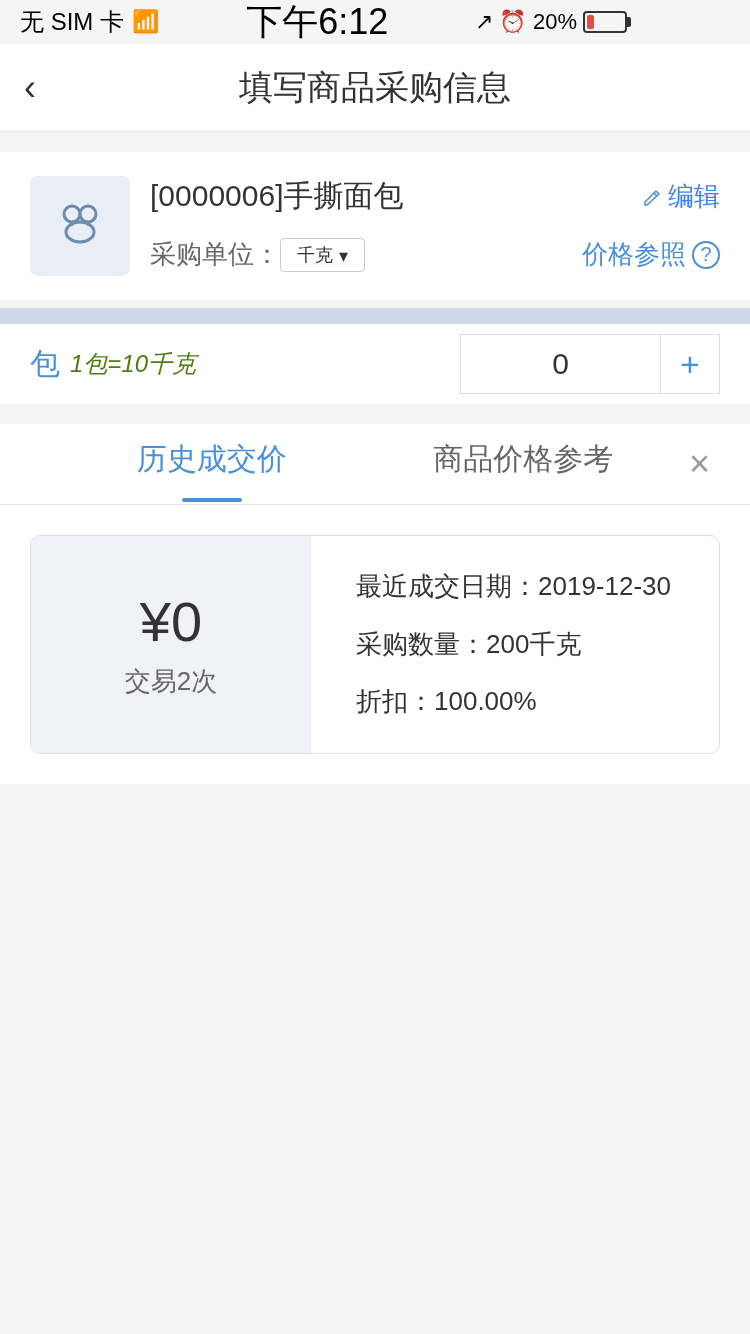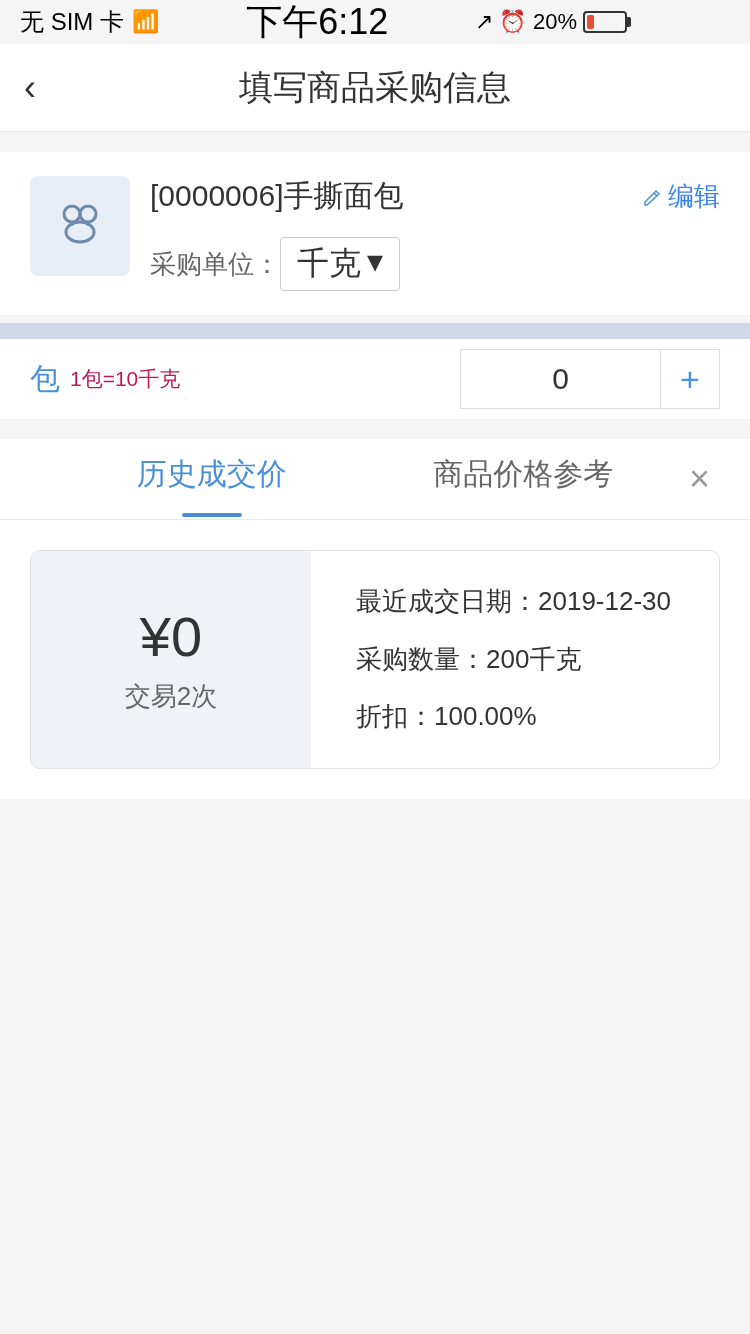--- a/index.html
+++ b/index.html
@@ -125,25 +125,25 @@
     .unit-label {
       font-size: 26px;
       color: #666;
       display: flex;
       align-items: center;
     }
     .unit-select {
       border: 1px solid #ccc;
       border-radius: 4px;
       padding: 4px 16px;
-      font-size: 32px;
-      color: #333;
-      background: #fff;
-      display: flex;
-      align-items: flex-start;
+      font-size: 18px;
+      color: #333;
+      background: #fff;
+      display: flex;
+      align-items: flex-end;
       gap: 6px;
       cursor: pointer;
     }
     .price-ref {
       font-size: 26px;
       color: #4a90d9;
       display: flex;
       align-items: center;
       gap: 6px;
       cursor: pointer;
@@ -169,22 +169,23 @@
       display: flex;
       align-items: center;
       gap: 10px;
     }
     .unit-box-label {
       font-size: 30px;
       color: #4a90d9;
       font-weight: 500;
     }
     .unit-conv {
-      font-size: 21px;
-      color: #be185d;
+      font-size: 24px;
+      color: #4d7c0f;
+      font-style: italic;
     }
     .qty-control {
       display: flex;
       align-items: center;
     }
     .qty-input {
       width: 200px;
       height: 60px;
       border: 1px solid #ddd;
       border-right: none;
@@ -355,20 +356,24 @@
       </div>
     </div>
     <div class="unit-row">
       <div class="unit-label">
         <span>采购单位：</span>
         <div class="unit-select">
           <span>千克</span>
           <span>▾</span>
         </div>
       </div>
+      <div class="price-ref">
+        <span>价格参照</span>
+        <span style="width:28px;height:28px;border-radius:50%;border:2px solid #4a90d9;display:inline-flex;align-items:center;justify-content:center;font-size:20px;color:#4a90d9;">?</span>
+      </div>
     </div>
   </div>
 </div>
 
 <div class="divider-bar"></div>
 
 <div class="quantity-row">
   <div class="unit-info">
     <span class="unit-box-label">包</span>
     <span class="unit-conv">1包=10千克</span>

